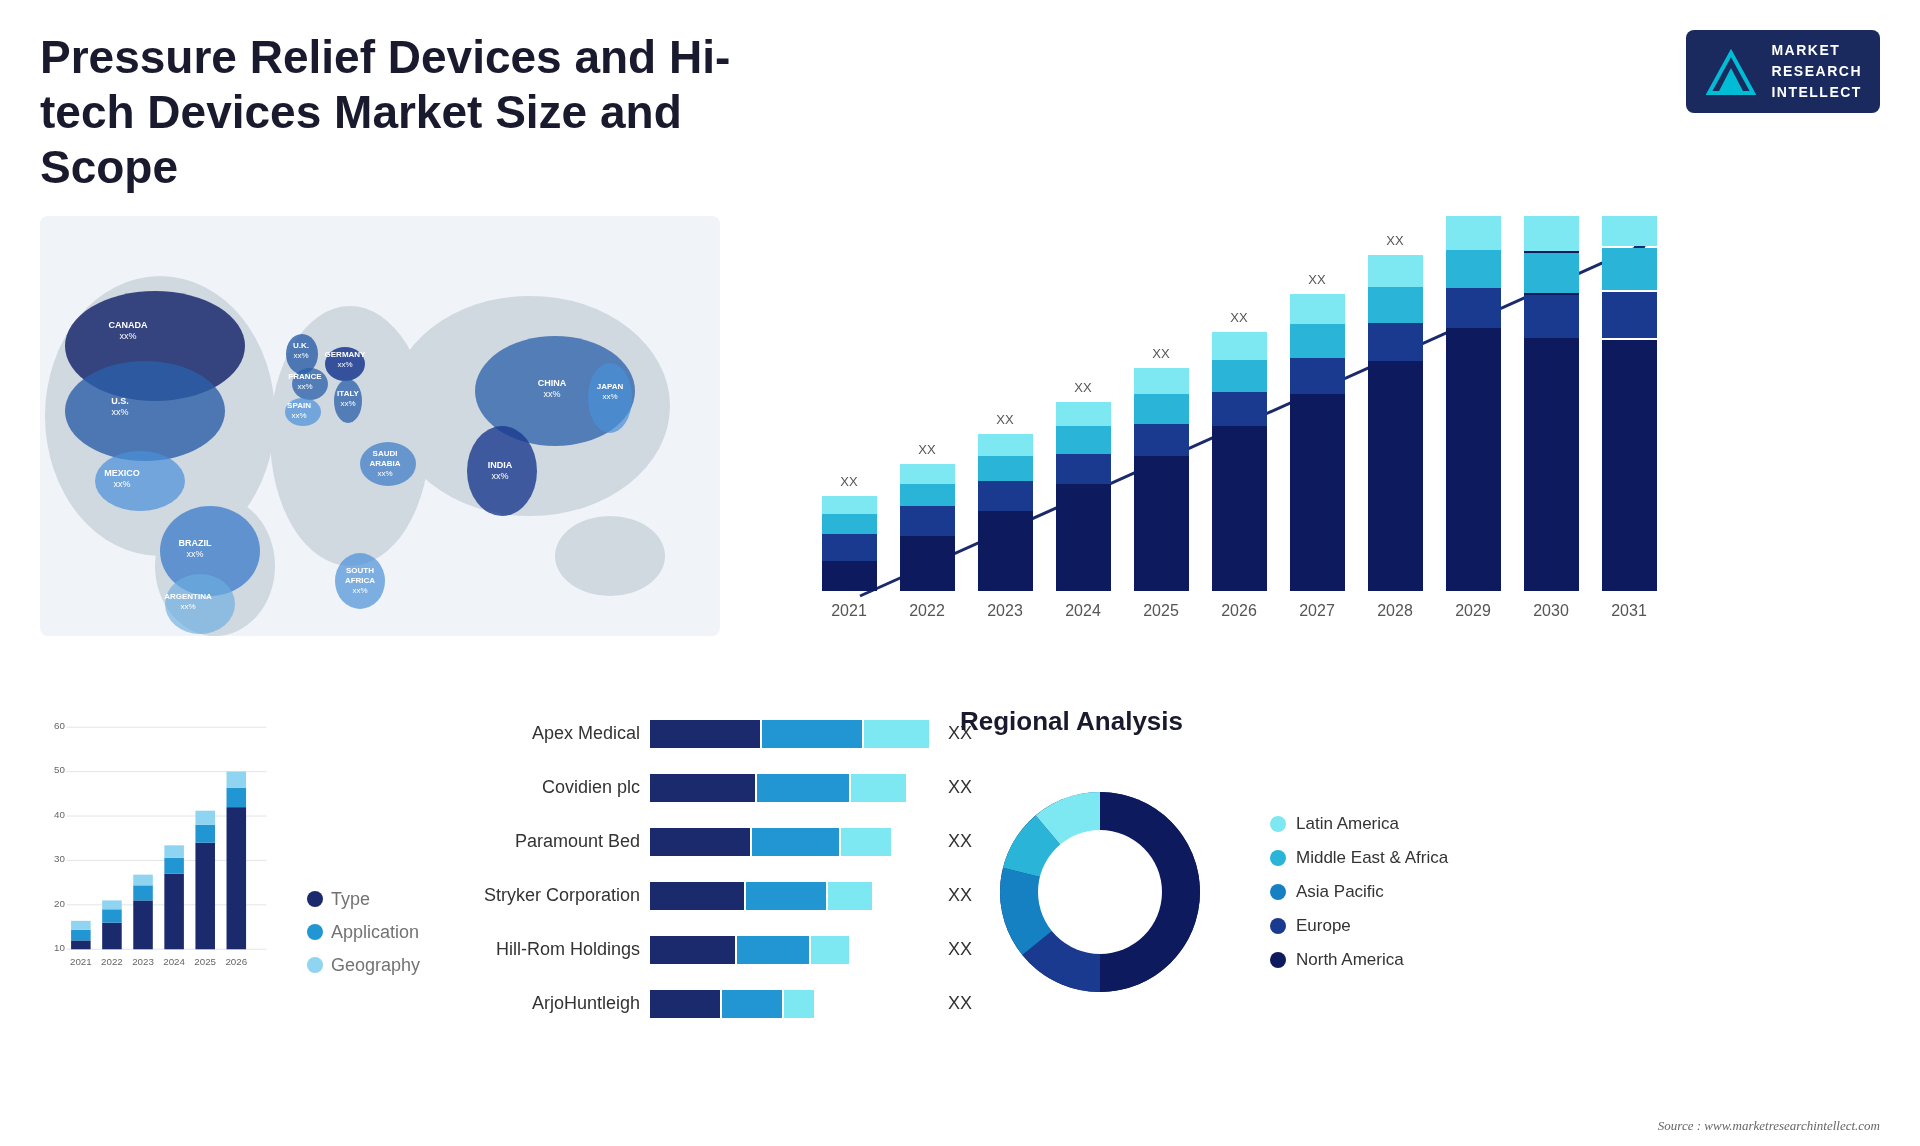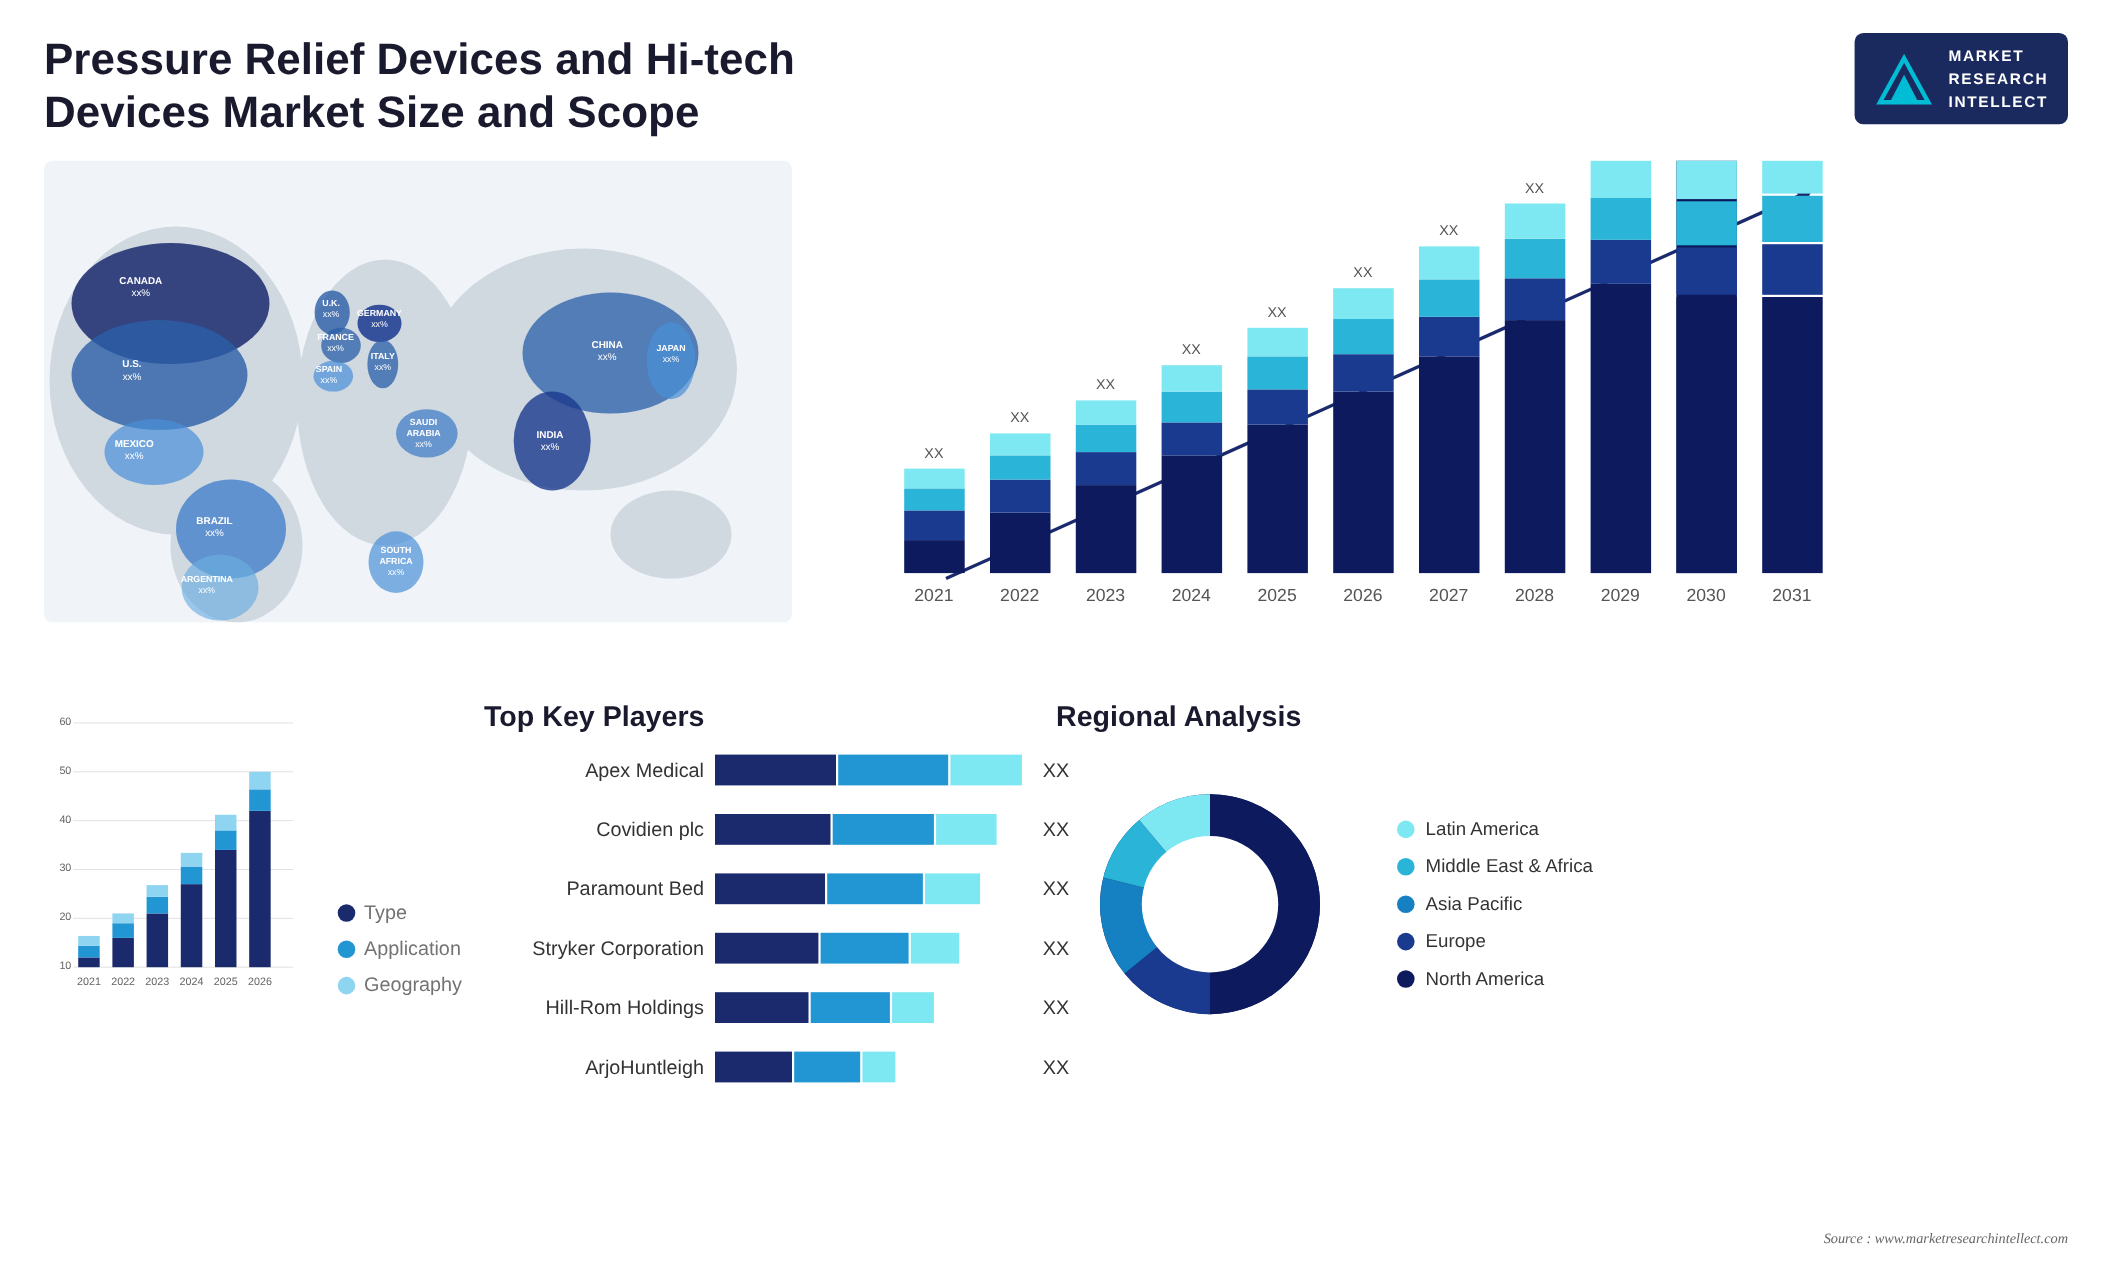--- a/index.html
+++ b/index.html
@@ -13,21 +13,21 @@
     }
 
     
     .header {
       display: flex;
       justify-content: space-between;
       align-items: flex-start;
       padding: 30px 40px 10px 40px;
     }
     .page-title {
-      font-size: 40px;
+      font-size: 46px;
       font-weight: 600;
       color: #1a1a2e;
       max-width: 750px;
       line-height: 1.2;
     }
     .logo-area {
       display: flex;
       flex-direction: column;
       align-items: center;
     }
@@ -451,21 +451,20 @@
         </div>
         <div class="legend-item">
           <div class="legend-dot" style="background:#8fd4f0;"></div>
           <span>Geography</span>
         </div>
       </div>
     </div>
   </div>
 
   <div class="players-section">
-    <div class="section-title">Top Key Players</div>
     <div class="players-list">
 
       <div class="player-row">
         <div class="player-name">Apex Medical</div>
         <div class="player-bar-container">
           <svg width="280" height="36">
             <rect x="0" y="4" width="110" height="28" fill="#1a2a6c"></rect>
             <rect x="112" y="4" width="100" height="28" fill="#2196d3"></rect>
             <rect x="214" y="4" width="65" height="28" fill="#7ee8f2"></rect>
           </svg>

